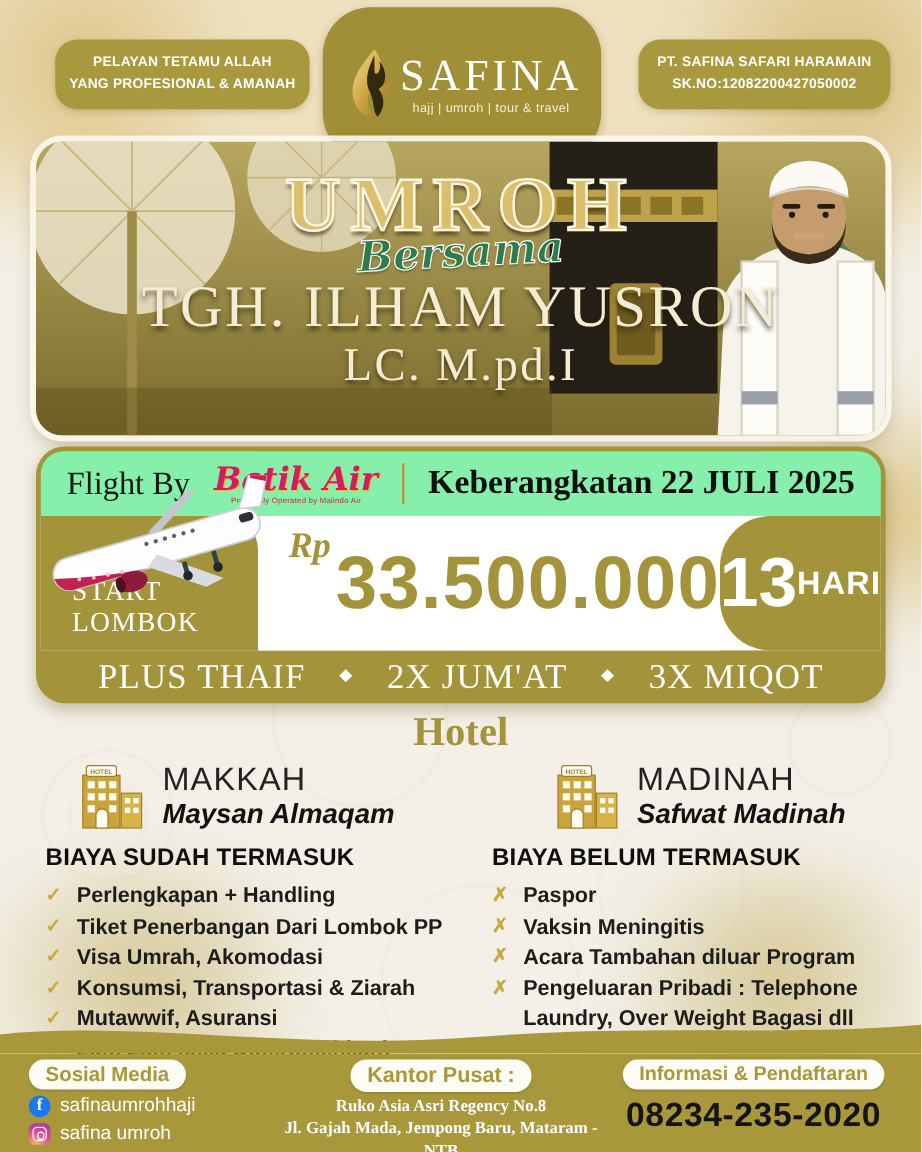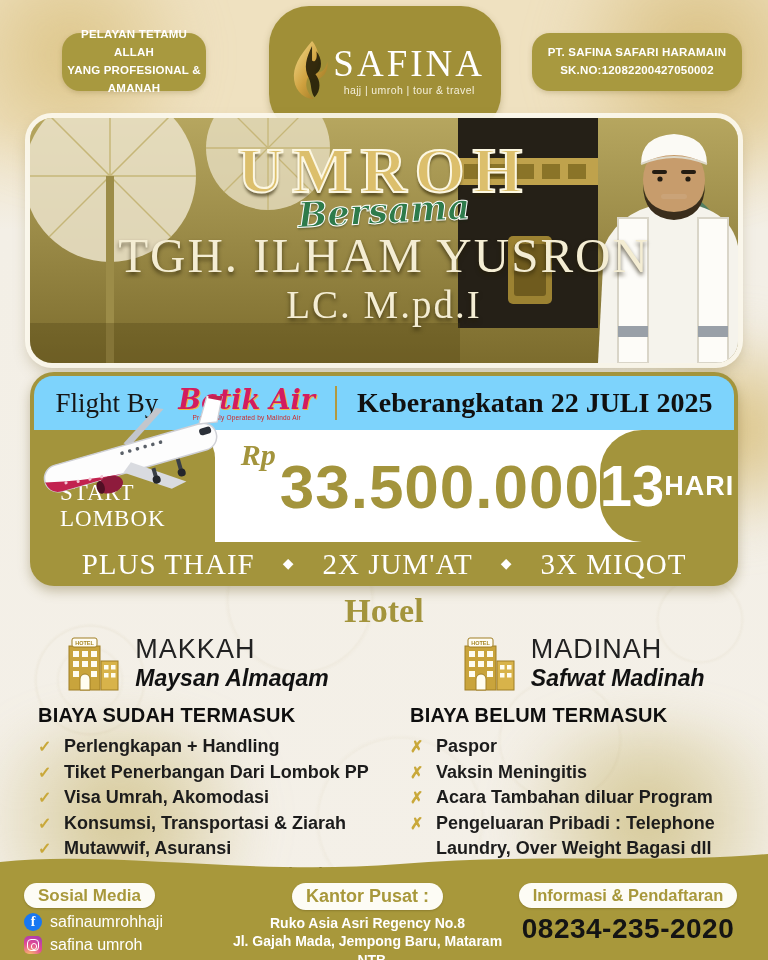--- a/index.html
+++ b/index.html
@@ -30,21 +30,21 @@
       radial-gradient(circle at 300px 40px, transparent 70px, rgba(160,140,80,.09) 72px, transparent 76px),
       radial-gradient(circle at 560px 180px, transparent 58px, rgba(160,140,80,.09) 60px, transparent 63px),
       radial-gradient(circle at 700px 60px, transparent 40px, rgba(160,140,80,.09) 42px, transparent 45px),
       radial-gradient(circle at 400px 260px, transparent 80px, rgba(160,140,80,.08) 82px, transparent 86px); }
 
   
   .badge { position:absolute; top:33px; height:58px; background:#a8993f; border-radius:18px;
     color:#fff; font-size:11.5px; font-weight:bold; letter-spacing:.2px; line-height:1.55;
     display:flex; flex-direction:column; justify-content:center; text-align:center;
     box-shadow:0 2px 5px rgba(120,100,40,.25); }
-  .badge-left { left:62px; width:144px; }
+  .badge-left { left:46px; width:212px; }
   .badge-right { right:26px; width:210px; }
 
   .logo-pill { position:absolute; left:269px; top:6px; width:232px; height:128px;
     background:#a08f37; border-radius:40px; display:flex; align-items:center; gap:0;
     padding:0 16px 0 20px; box-shadow:0 3px 7px rgba(110,92,30,.3); }
   .logo-text { display:flex; flex-direction:column; align-items:center; }
   .logo-name { font-family:"Liberation Serif",serif; color:#fff; font-size:37px; letter-spacing:3px; line-height:1; }
   .logo-tagline { color:#f4efda; font-size:10.5px; letter-spacing:.4px; margin-top:2px; }
 
   
@@ -59,21 +59,21 @@
     text-shadow:0 2px 2px rgba(20,40,20,.35); }
   .leader { margin-top:-4px; font-size:49px; color:#f4edd3; letter-spacing:2px;
     text-shadow:0 3px 4px rgba(35,28,5,.65); white-space:nowrap; }
   .degree { margin-top:-2px; font-size:39px; color:#f4edd3; letter-spacing:2px;
     text-shadow:0 3px 4px rgba(35,28,5,.65); }
 
   
   .price-card { position:absolute; left:30px; top:372px; width:708px; height:214px;
     background:#a3943c; border-radius:24px; overflow:hidden; display:flex; flex-direction:column;
     box-shadow:0 5px 12px rgba(110,92,35,.35); }
-  .flight-bar { height:54px; margin:4px 4px 0; background:#7dd3fc; border-radius:19px 19px 0 0;
+  .flight-bar { height:54px; margin:4px 4px 0; background:#86efac; border-radius:19px 19px 0 0;
     display:flex; align-items:center; justify-content:center; gap:20px; }
   .flight-by { font-family:"Liberation Serif",serif; font-size:27px; color:#161616; }
   .airline { display:flex; flex-direction:column; align-items:center; }
   .airline-name { font-family:"DejaVu Serif",serif; font-style:italic; font-weight:bold;
     font-size:27px; color:#d21c5f; line-height:1; text-shadow:1px 1px 0 #f0b73f; }
   .airline-sub { font-size:6.5px; color:#d02525; margin-top:1px; letter-spacing:.2px; }
   .vdiv { width:2px; height:34px; background:#b2993f; }
   .departure { font-family:"Liberation Serif",serif; font-weight:bold; font-size:28px; color:#101010; }
 
   .price-row { flex:1; display:flex; margin:0 4px; background:#fff; position:relative; }
@@ -126,21 +126,21 @@
   .fcol-contact .fpill { font-size:16.5px; }
   .social-row { display:flex; align-items:center; gap:8px; color:#fff; font-size:16px; margin-top:5px; }
   .fb-icon { width:18px; height:18px; border-radius:50%; background:#1877f2; color:#fff;
     font-family:"Liberation Serif",serif; font-weight:bold; font-size:14px;
     display:flex; align-items:center; justify-content:center; }
   .ig-icon { width:18px; height:18px; border-radius:5px; position:relative;
     background:radial-gradient(circle at 30% 110%, #fdc468 0%, #df4996 55%, #9b36b7 100%); }
   .ig-icon::before { content:""; position:absolute; inset:3px; border:1.6px solid #fff; border-radius:4px; }
   .ig-icon::after { content:""; position:absolute; left:6.6px; top:6.6px; width:4.8px; height:4.8px;
     border:1.4px solid #fff; border-radius:50%; }
-  .office-line { color:#fff; font-weight:bold; font-size:14px; line-height:1.35; }
+  .office-line { color:#fff; font-weight:bold; font-size:14px; line-height:1.35;font-family:Liberation Serif, serif; }
   .office-line.first { margin-top:4px; }
   .phone { color:#141414; font-size:28px; font-weight:bold; letter-spacing:.5px; margin-top:5px; }
 </style>
 </head>
 <body>
 
 <div class="page">
 
   <div class="blob blob-tl"></div>
   <div class="blob blob-tr"></div>

